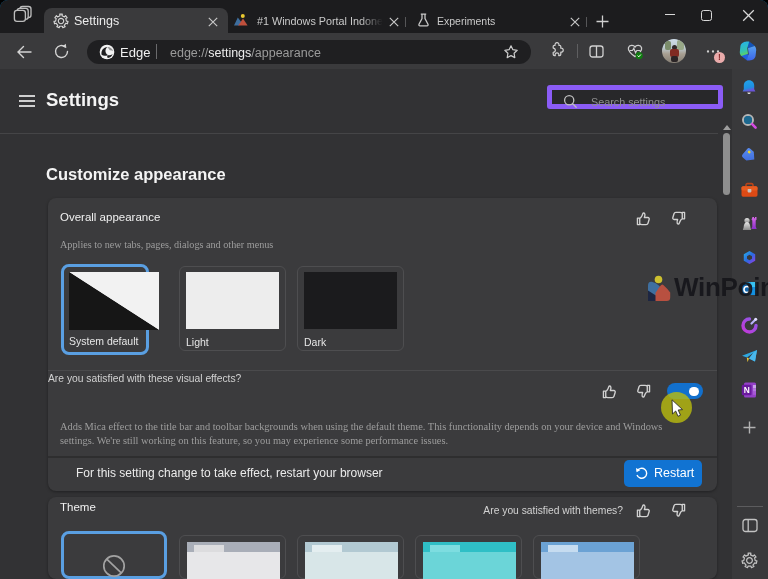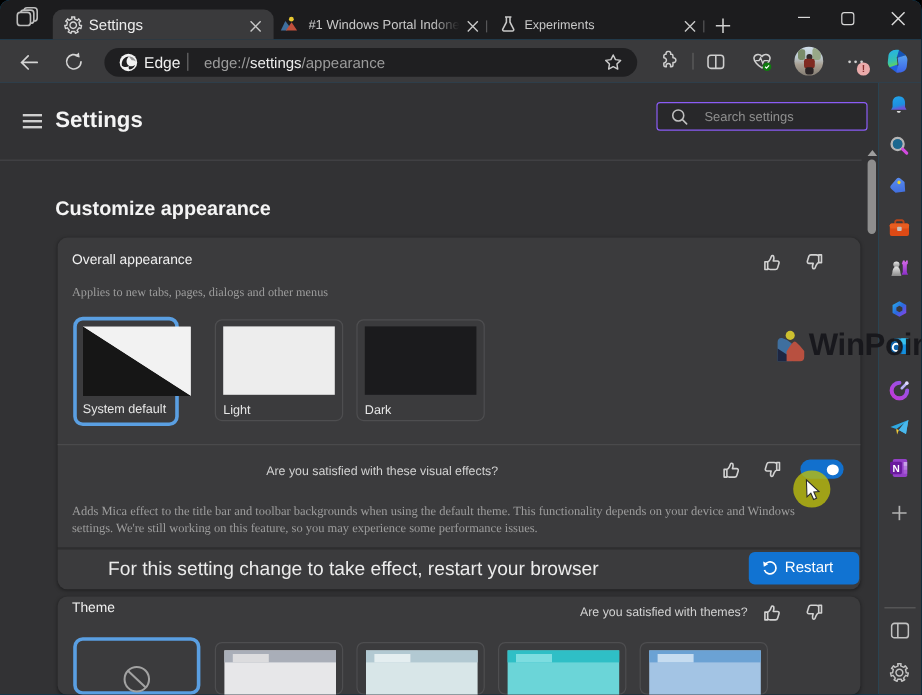--- a/index.html
+++ b/index.html
@@ -156,21 +156,21 @@
     </svg>
   </div>
 
   <div id="content">
     <div class="abs" style="left:19px;top:26px;width:16px;height:12px">
       <div style="height:1.6px;background:#cfcfcf;margin-bottom:3.4px"></div>
       <div style="height:1.6px;background:#cfcfcf;margin-bottom:3.4px"></div>
       <div style="height:1.6px;background:#cfcfcf"></div>
     </div>
     <div class="abs" style="left:46px;top:20px;font-size:18.5px;font-weight:bold;color:#f4f4f4">Settings</div>
-    <div class="abs" style="left:547px;top:16px;width:176px;height:24px;background:#28282a;border:1px solid #8b5cf6;border-radius:3px">
+    <div class="abs" style="left:547px;top:16px;width:176px;height:24px;background:#28282a;border:5px solid #8b5cf6;border-radius:3px">
       <svg class="abs" style="left:11px;top:4px" width="15" height="15" viewBox="0 0 15 15">
         <circle cx="6.2" cy="6.2" r="4.6" fill="none" stroke="#c0c0c0" stroke-width="1.3"></circle>
         <path stroke="#c0c0c0" stroke-width="1.3" stroke-linecap="round" d="M9.7 9.7 L13.2 13.2"></path>
       </svg>
       <div class="abs" style="left:39px;top:5.5px;font-size:10.8px;color:#8f8f8f">Search settings</div>
     </div>
     <div class="abs" style="left:0;top:63.5px;width:718px;height:1px;background:#454547"></div>
     <div class="abs" style="left:46px;top:95.5px;font-size:16.5px;font-weight:bold;color:#f4f4f4">Customize appearance</div>
 
     <div class="card" style="top:129px;height:293px">
@@ -196,34 +196,34 @@
       <div class="tile" style="left:131px;top:68px;width:107px;height:85px">
         <div class="abs" style="left:6px;top:5px;width:93px;height:57px;background:#ededed"></div>
         <div class="tlabel" style="left:6px;top:69px">Light</div>
       </div>
       <div class="tile" style="left:249px;top:68px;width:107px;height:85px">
         <div class="abs" style="left:6px;top:5px;width:93px;height:57px;background:#1b1b1d"></div>
         <div class="tlabel" style="left:6px;top:69px">Dark</div>
       </div>
       <div class="divline" style="top:172px"></div>
 
-      <div class="abs sattxt" style="left:0;top:190px;width:541px;text-align:center">Are you satisfied with these visual effects?</div>
+      <div class="abs sattxt" style="left:0;top:175px;width:541px;text-align:left">Are you satisfied with these visual effects?</div>
       <svg class="abs" style="left:553px;top:185px" width="17" height="17" viewBox="0 0 14 14">
           <use href="#thup"></use>
         </svg>
       <svg class="abs" style="left:587px;top:185px" width="17" height="17" viewBox="0 0 14 14">
           <use href="#thdn"></use>
         </svg>
       <div class="abs" style="left:619px;top:185px;width:36px;height:16px;border-radius:8px;background:#1270cd">
         <div class="abs" style="left:22px;top:3.5px;width:9.5px;height:9.5px;border-radius:50%;background:#fff"></div>
       </div>
       <div class="abs graytxt" style="left:12px;top:222px;font-size:10.4px;line-height:14.2px;width:630px">Adds Mica effect to the title bar and toolbar backgrounds when using the default theme. This functionality depends on your device and Windows settings. We're still working on this feature, so you may experience some performance issues.</div>
       <div class="divline" style="top:258px;background:rgba(0,0,0,0.22);height:1.5px"></div>
-      <div class="abs" style="left:42px;top:268px;font-size:16px;color:#ebebeb">For this setting change to take effect, restart your browser</div>
-      <div class="abs" style="left:576px;top:262px;width:92px;height:27px;background:#1173d2;border-radius:5px">
+      <div class="abs" style="left:28px;top:268px;font-size:12px;color:#ebebeb">For this setting change to take effect, restart your browser</div>
+      <div class="abs" style="left:576px;top:262px;width:78px;height:27px;background:#1173d2;border-radius:5px">
         <svg class="abs" style="left:11px;top:7px" width="13" height="13" viewBox="0 0 13 13">
           <path fill="none" stroke="#fff" stroke-width="1.4" d="M2.2 4 A5 5 0 1 1 2 8"></path>
           <path fill="#fff" d="M1 1 L1.5 5.2 L5.2 3.2 Z"></path>
         </svg>
         <div class="abs" style="left:30px;top:6px;font-size:12.5px;color:#fff">Restart</div>
       </div>
 
       <div class="abs" style="left:612.5px;top:193.5px;width:31px;height:31px;border-radius:50%;background:rgba(186,189,14,0.8)"></div>
       <svg class="abs" style="left:621px;top:201px" width="16" height="20" viewBox="0 0 16 20">
         <path d="M3 0.8 L3.5 15 L6.7 12 L9 17.3 L11.5 16.2 L9.2 11 L13.5 10.6 Z" fill="#fff" stroke="#2a2a2a" stroke-width="0.9"></path>

